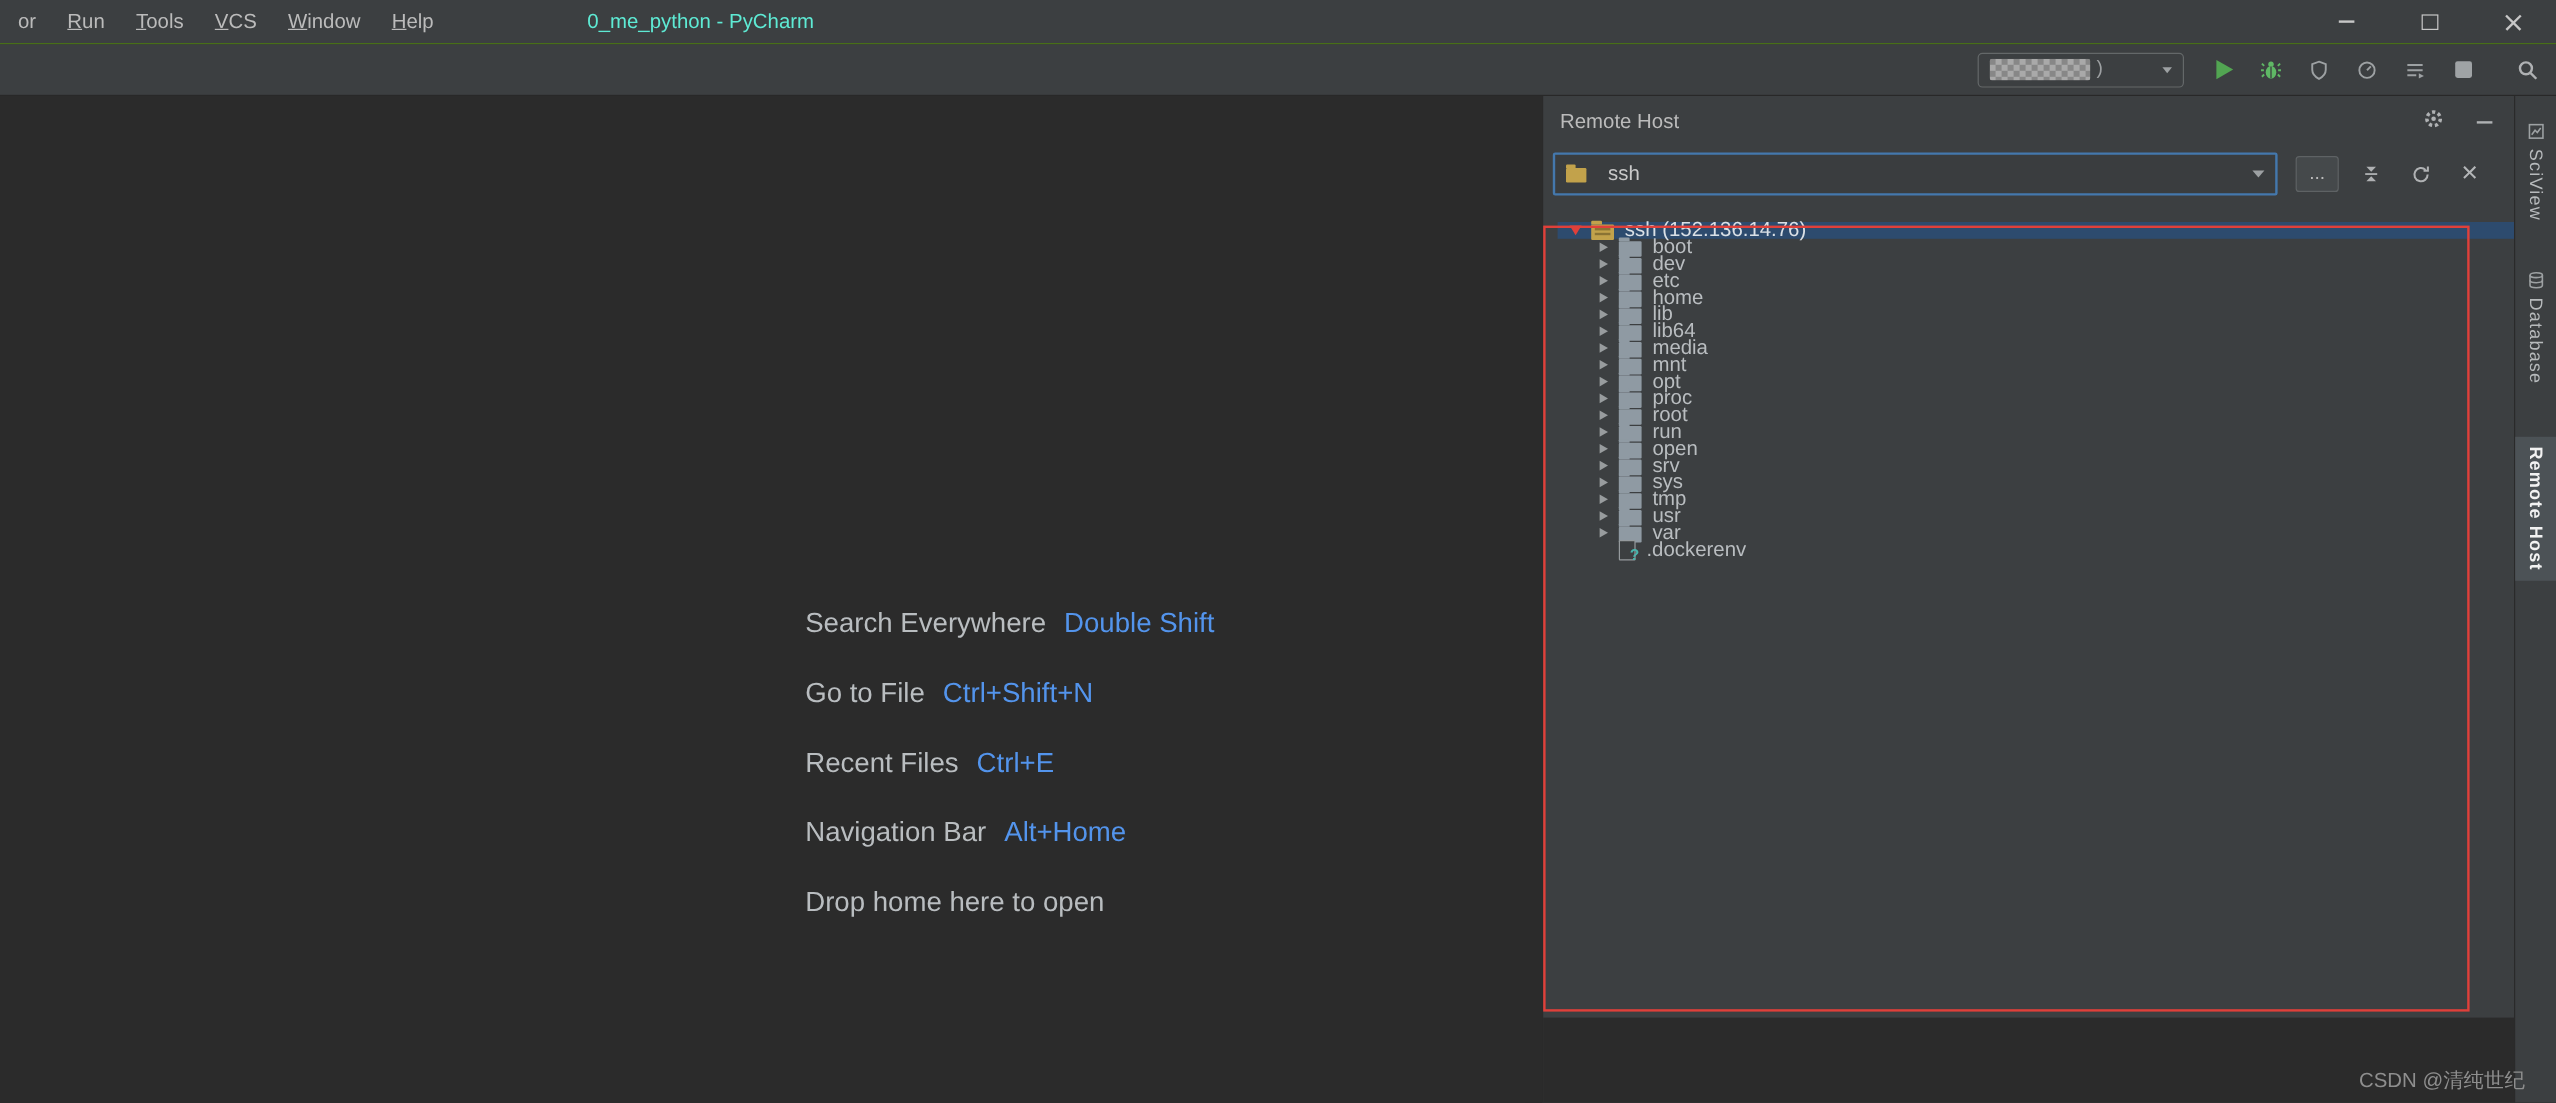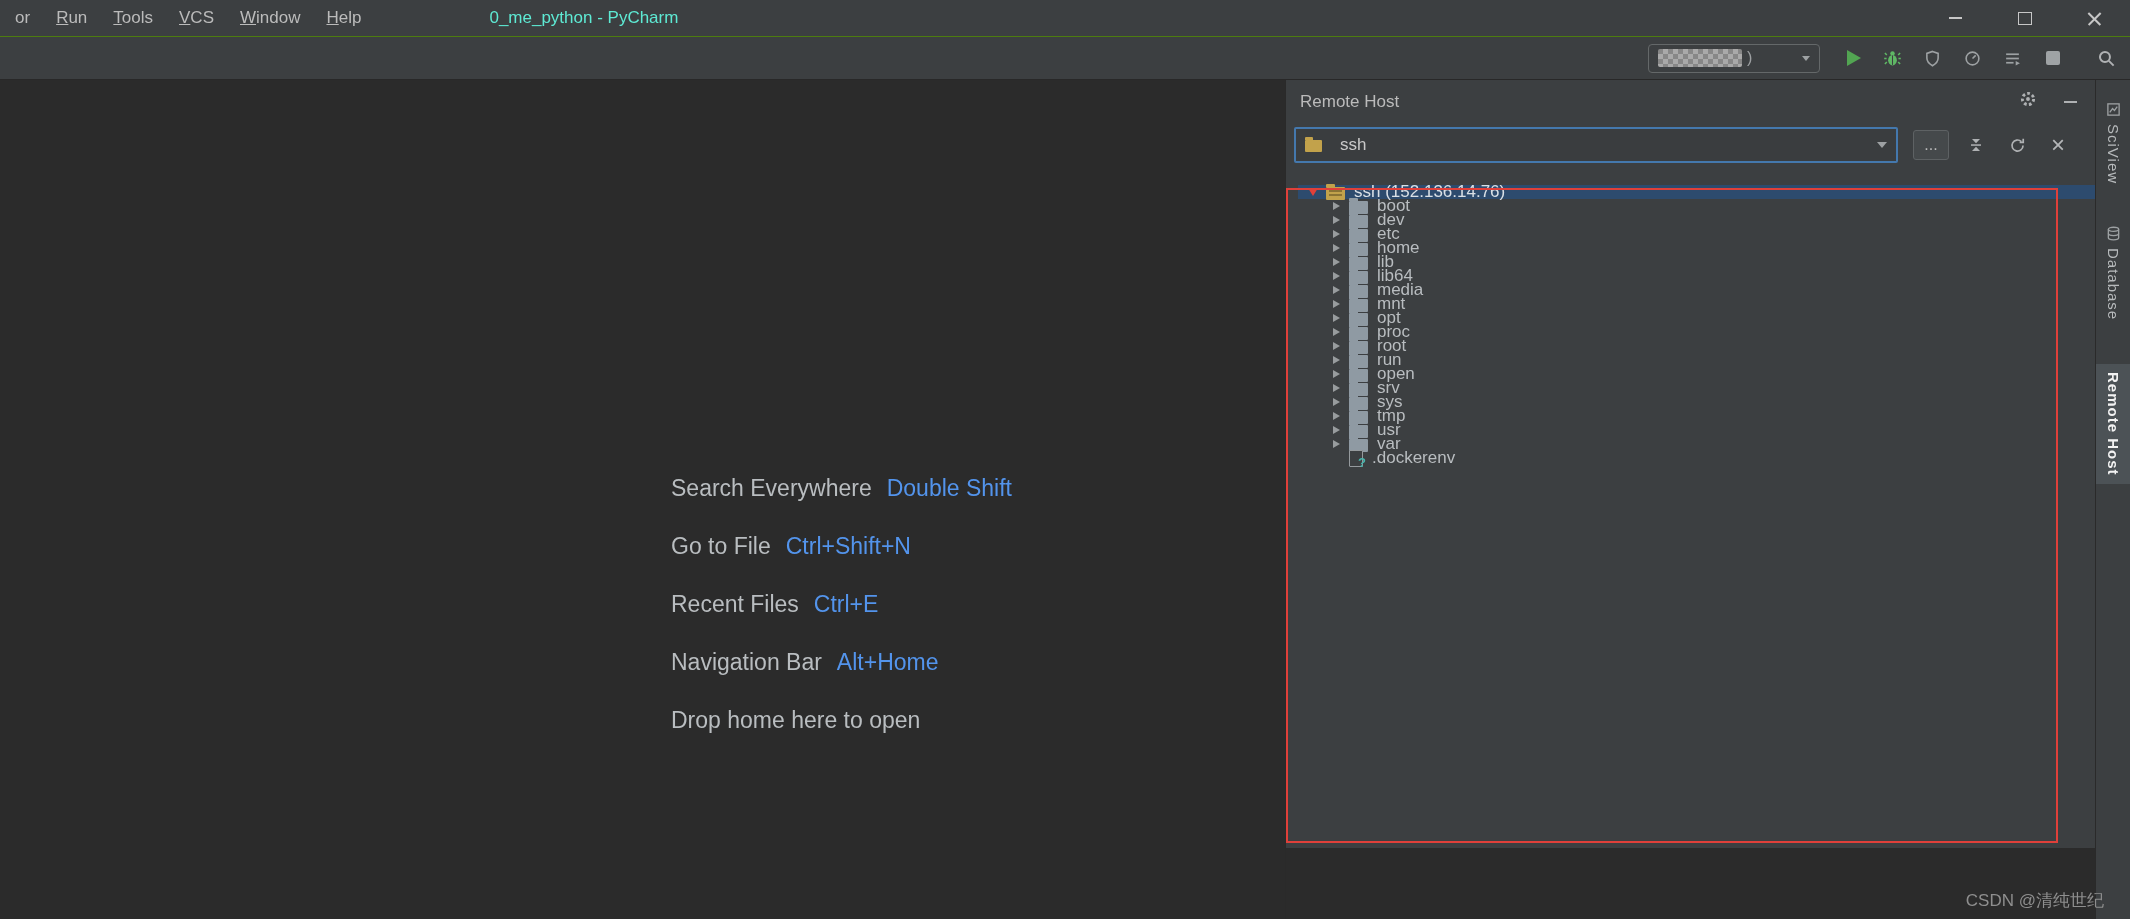--- a/index.html
+++ b/index.html
@@ -52,21 +52,21 @@
   .tbtn { width: 27px; height: 27px; display: flex; align-items: center; justify-content: center; }
   .play-shape { width: 0; height: 0; border-left: 14px solid #52a552; border-top: 8.5px solid transparent; border-bottom: 8.5px solid transparent; margin-left: 3px; }
   .stop-shape { width: 14px; height: 14px; background: #9fa3a5; border-radius: 2px; }
   .tbtn.search { margin-left: 14px; }
 
   
   .main { display: flex; height: 839px; }
 
   .editor { width: 1285px; background: var(--editor-bg, #2b2b2b); position: relative; }
   .shortcuts { position: absolute; left: 671px; top: 395px; font-size: 23px; white-space: nowrap; }
-  .sc-line { height: 58px; display: flex; align-items: flex-start; }
+  .sc-line { height: 58px; display: flex; align-items: flex-end; }
   .sc-label { color: #b9bdc0; }
   .sc-keys { color: var(--accent-blue, #5394ec); margin-left: 15px; }
 
   
   .panel {
     width: 810px; background: var(--panel-bg, #3c3f41);
     border-left: 1px solid #2a2a2a;
     display: flex; flex-direction: column; position: relative;
   }
   .panel-header { height: 43px; display: flex; align-items: center; padding: 0 14px; font-size: 17px; color: #bbbbbb; }

